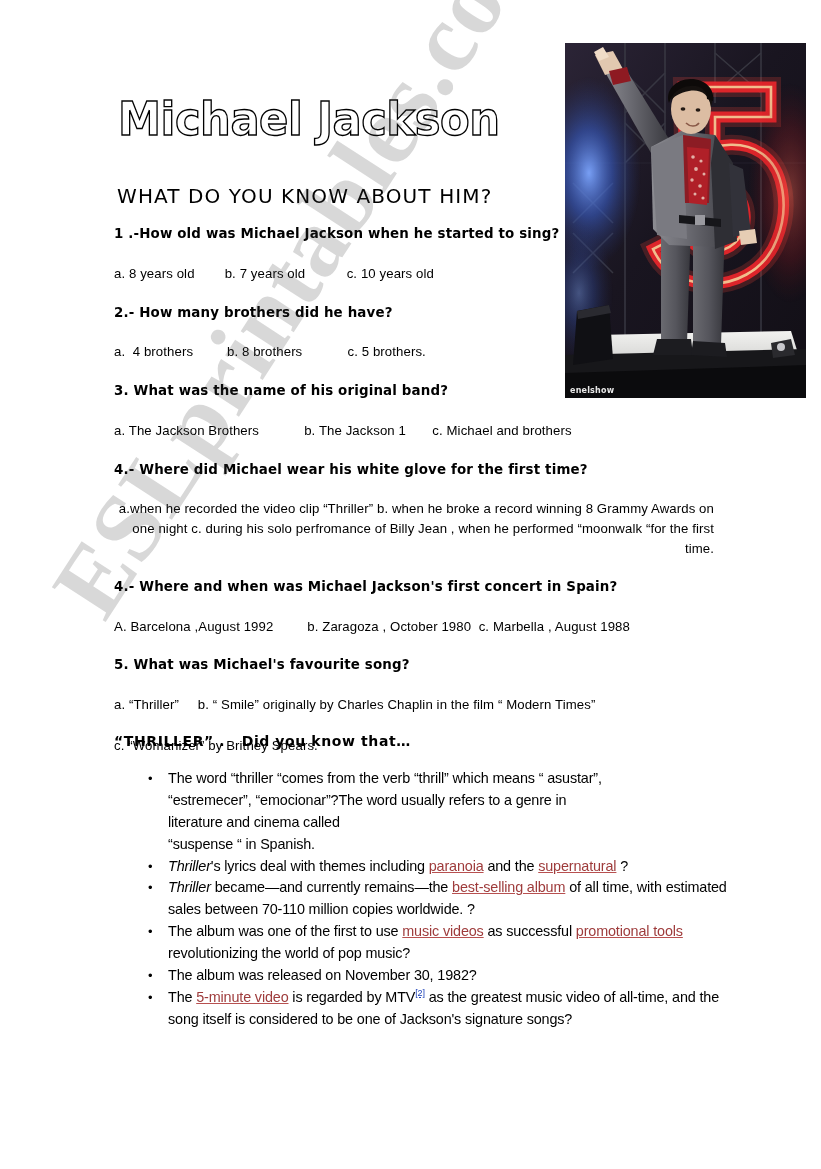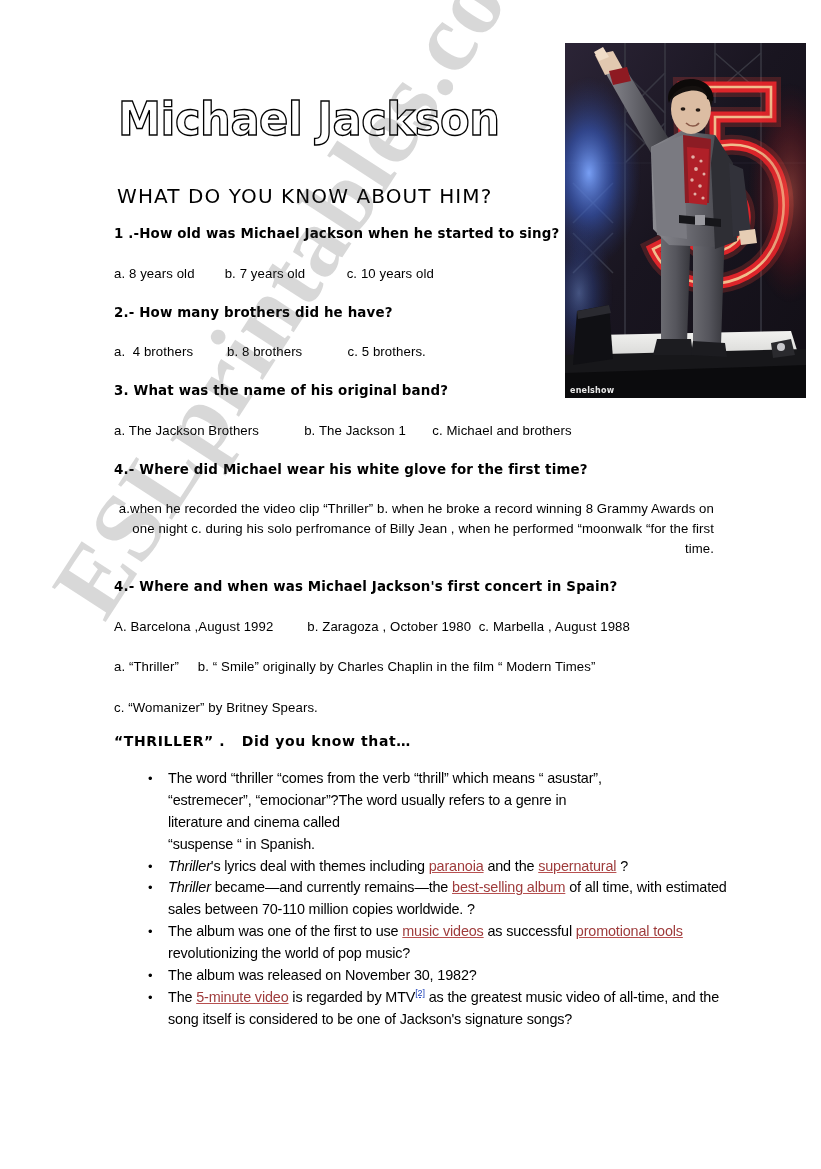--- a/index.html
+++ b/index.html
@@ -360,20 +360,21 @@
       <p class="q-text">4.- Where did Michael wear his white glove for the first time?</p>
       <p class="a-line wrap">a.when he recorded the video clip “Thriller”    b. when he broke a record winning 8 Grammy Awards on one night     c. during his solo perfromance of Billy Jean , when he performed “moonwalk “for the first time.</p>
     </div>
 
     <div class="qblock">
       <p class="q-text">4.- Where and when was Michael Jackson's first concert in Spain?</p>
       <p class="a-line">A. Barcelona ,August 1992         b. Zaragoza , October 1980  c. Marbella , August 1988</p>
     </div>
 
     <div class="qblock">
+      <p class="q-text">5. What was Michael's favourite song?</p>
       <p class="a-line">a. “Thriller”     b. “ Smile” originally by Charles Chaplin in the film “ Modern Times”</p>
       <p class="a-line">c. “Womanizer” by Britney Spears.</p>
     </div>
 
   </div>
 
   <div id="thriller-heading">“THRILLER” .   Did you know that…</div>
 
   <ul id="facts">
       <li>

